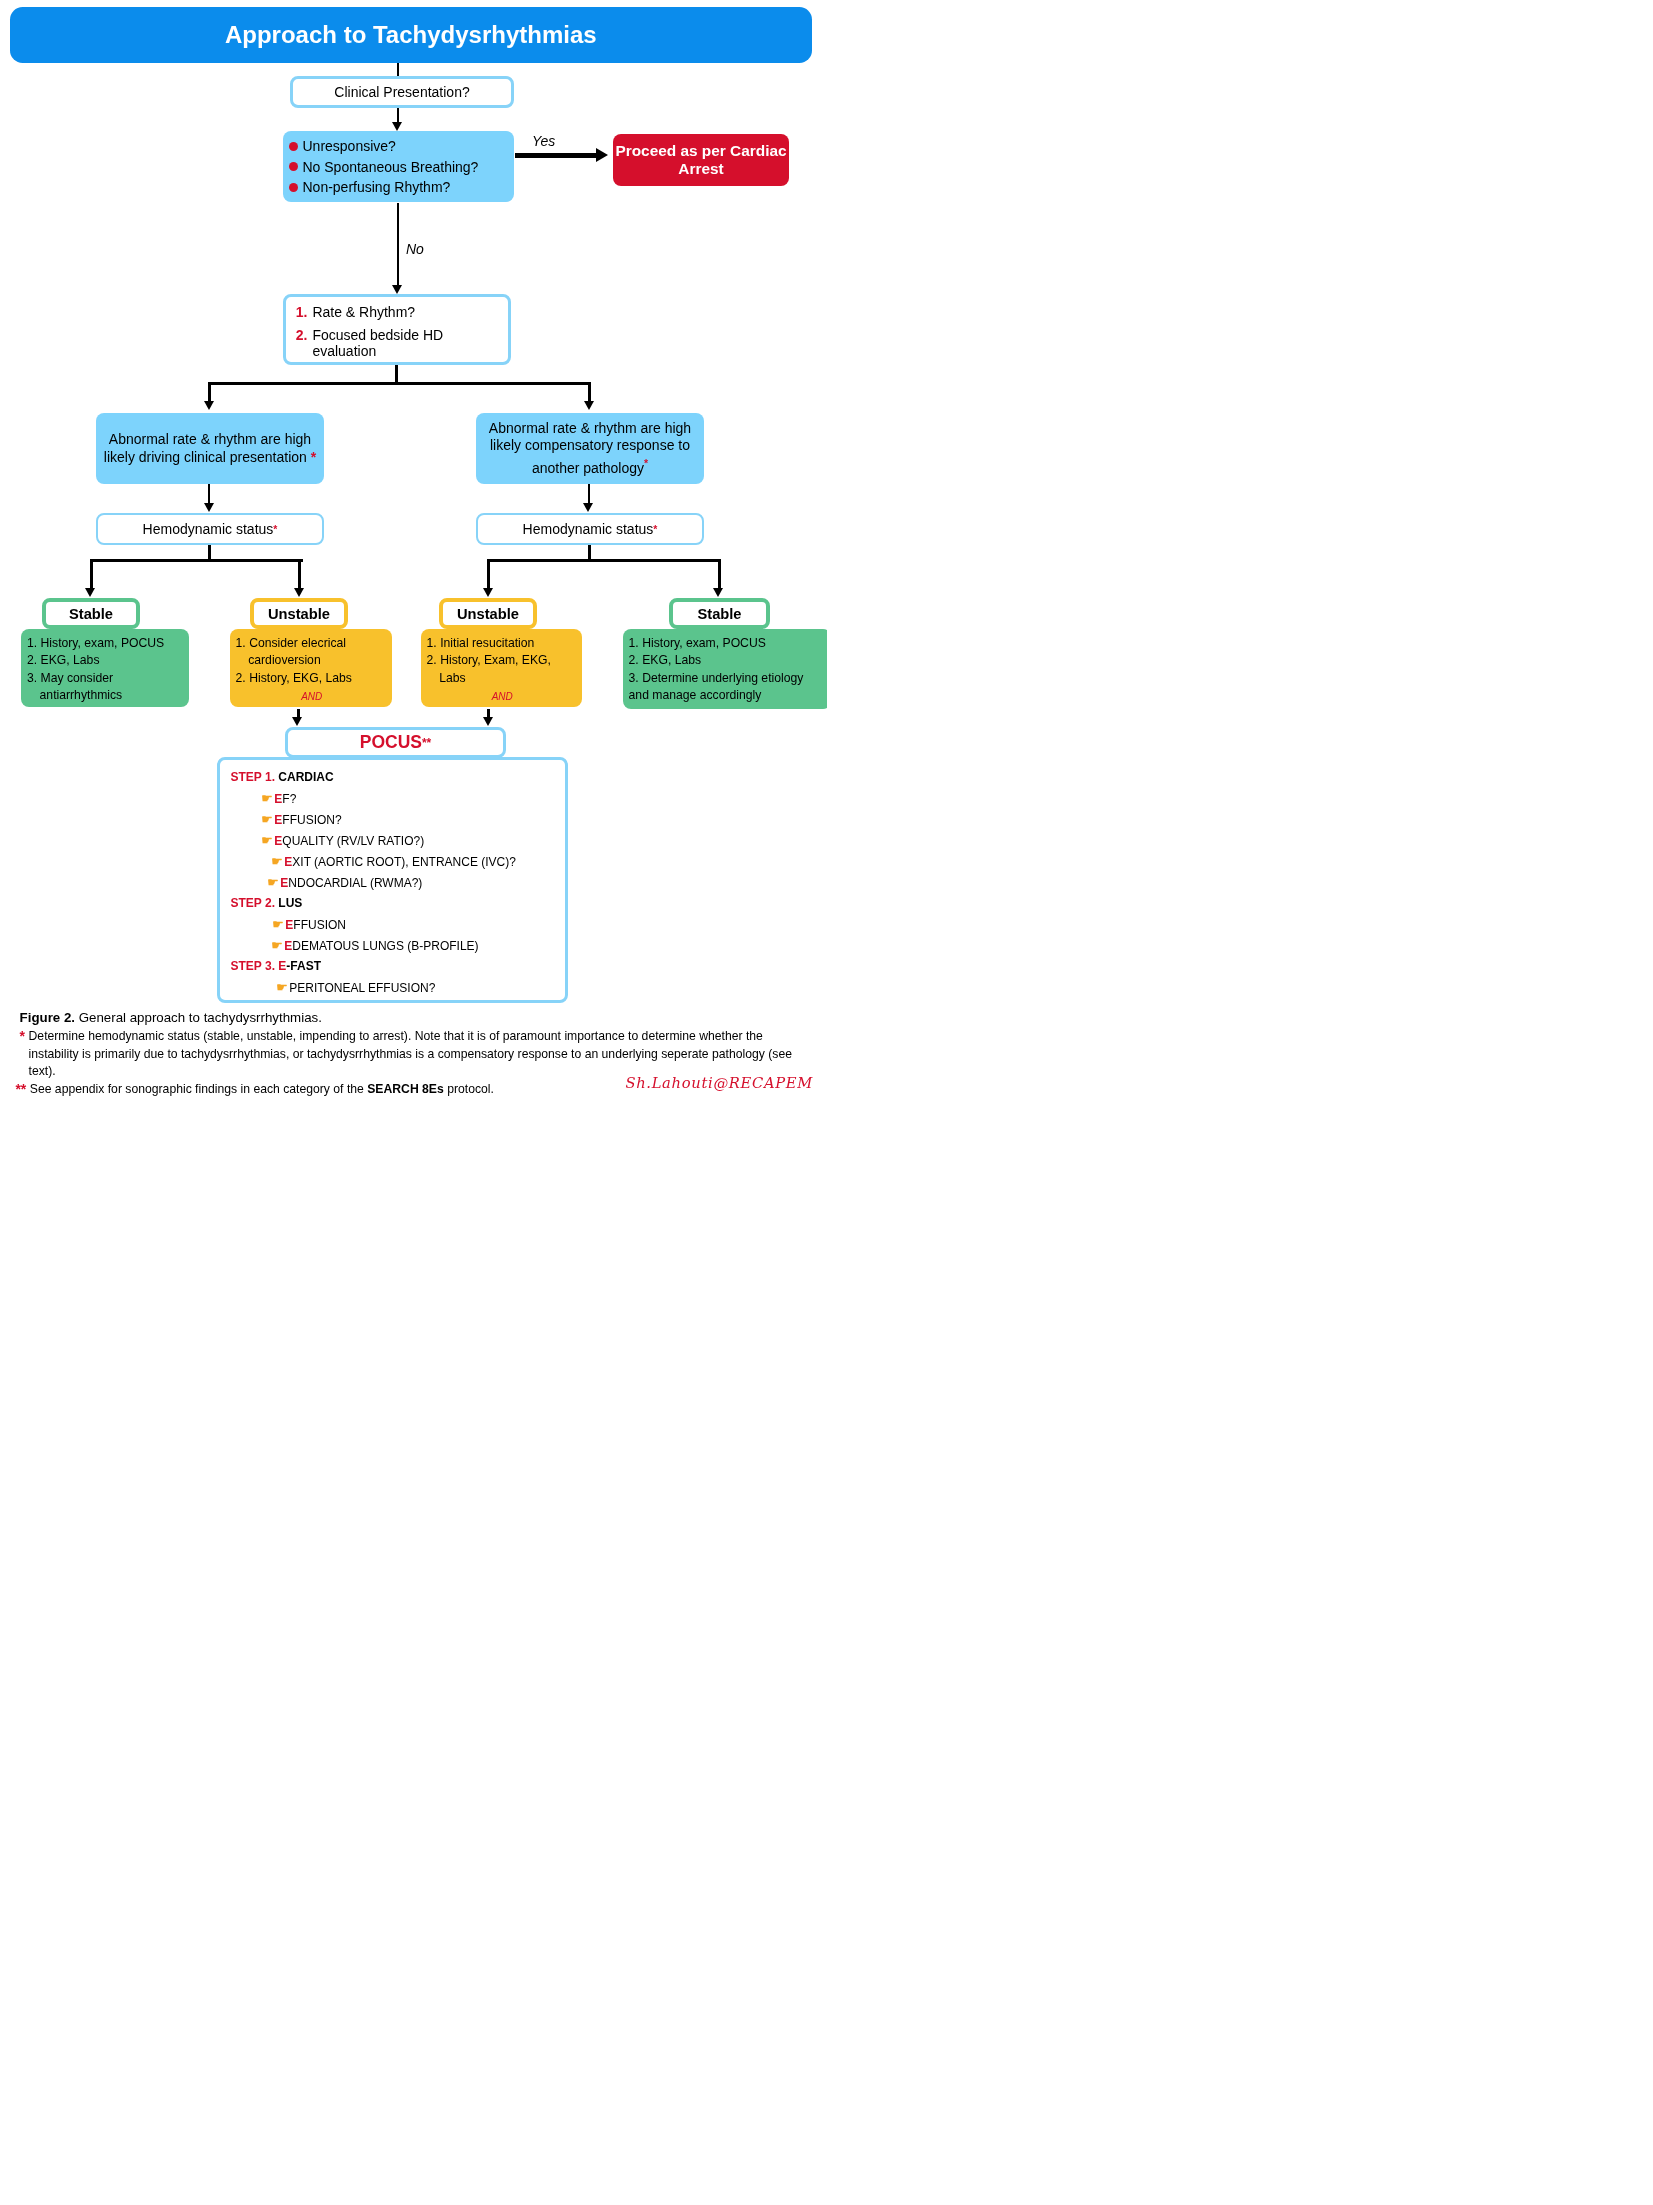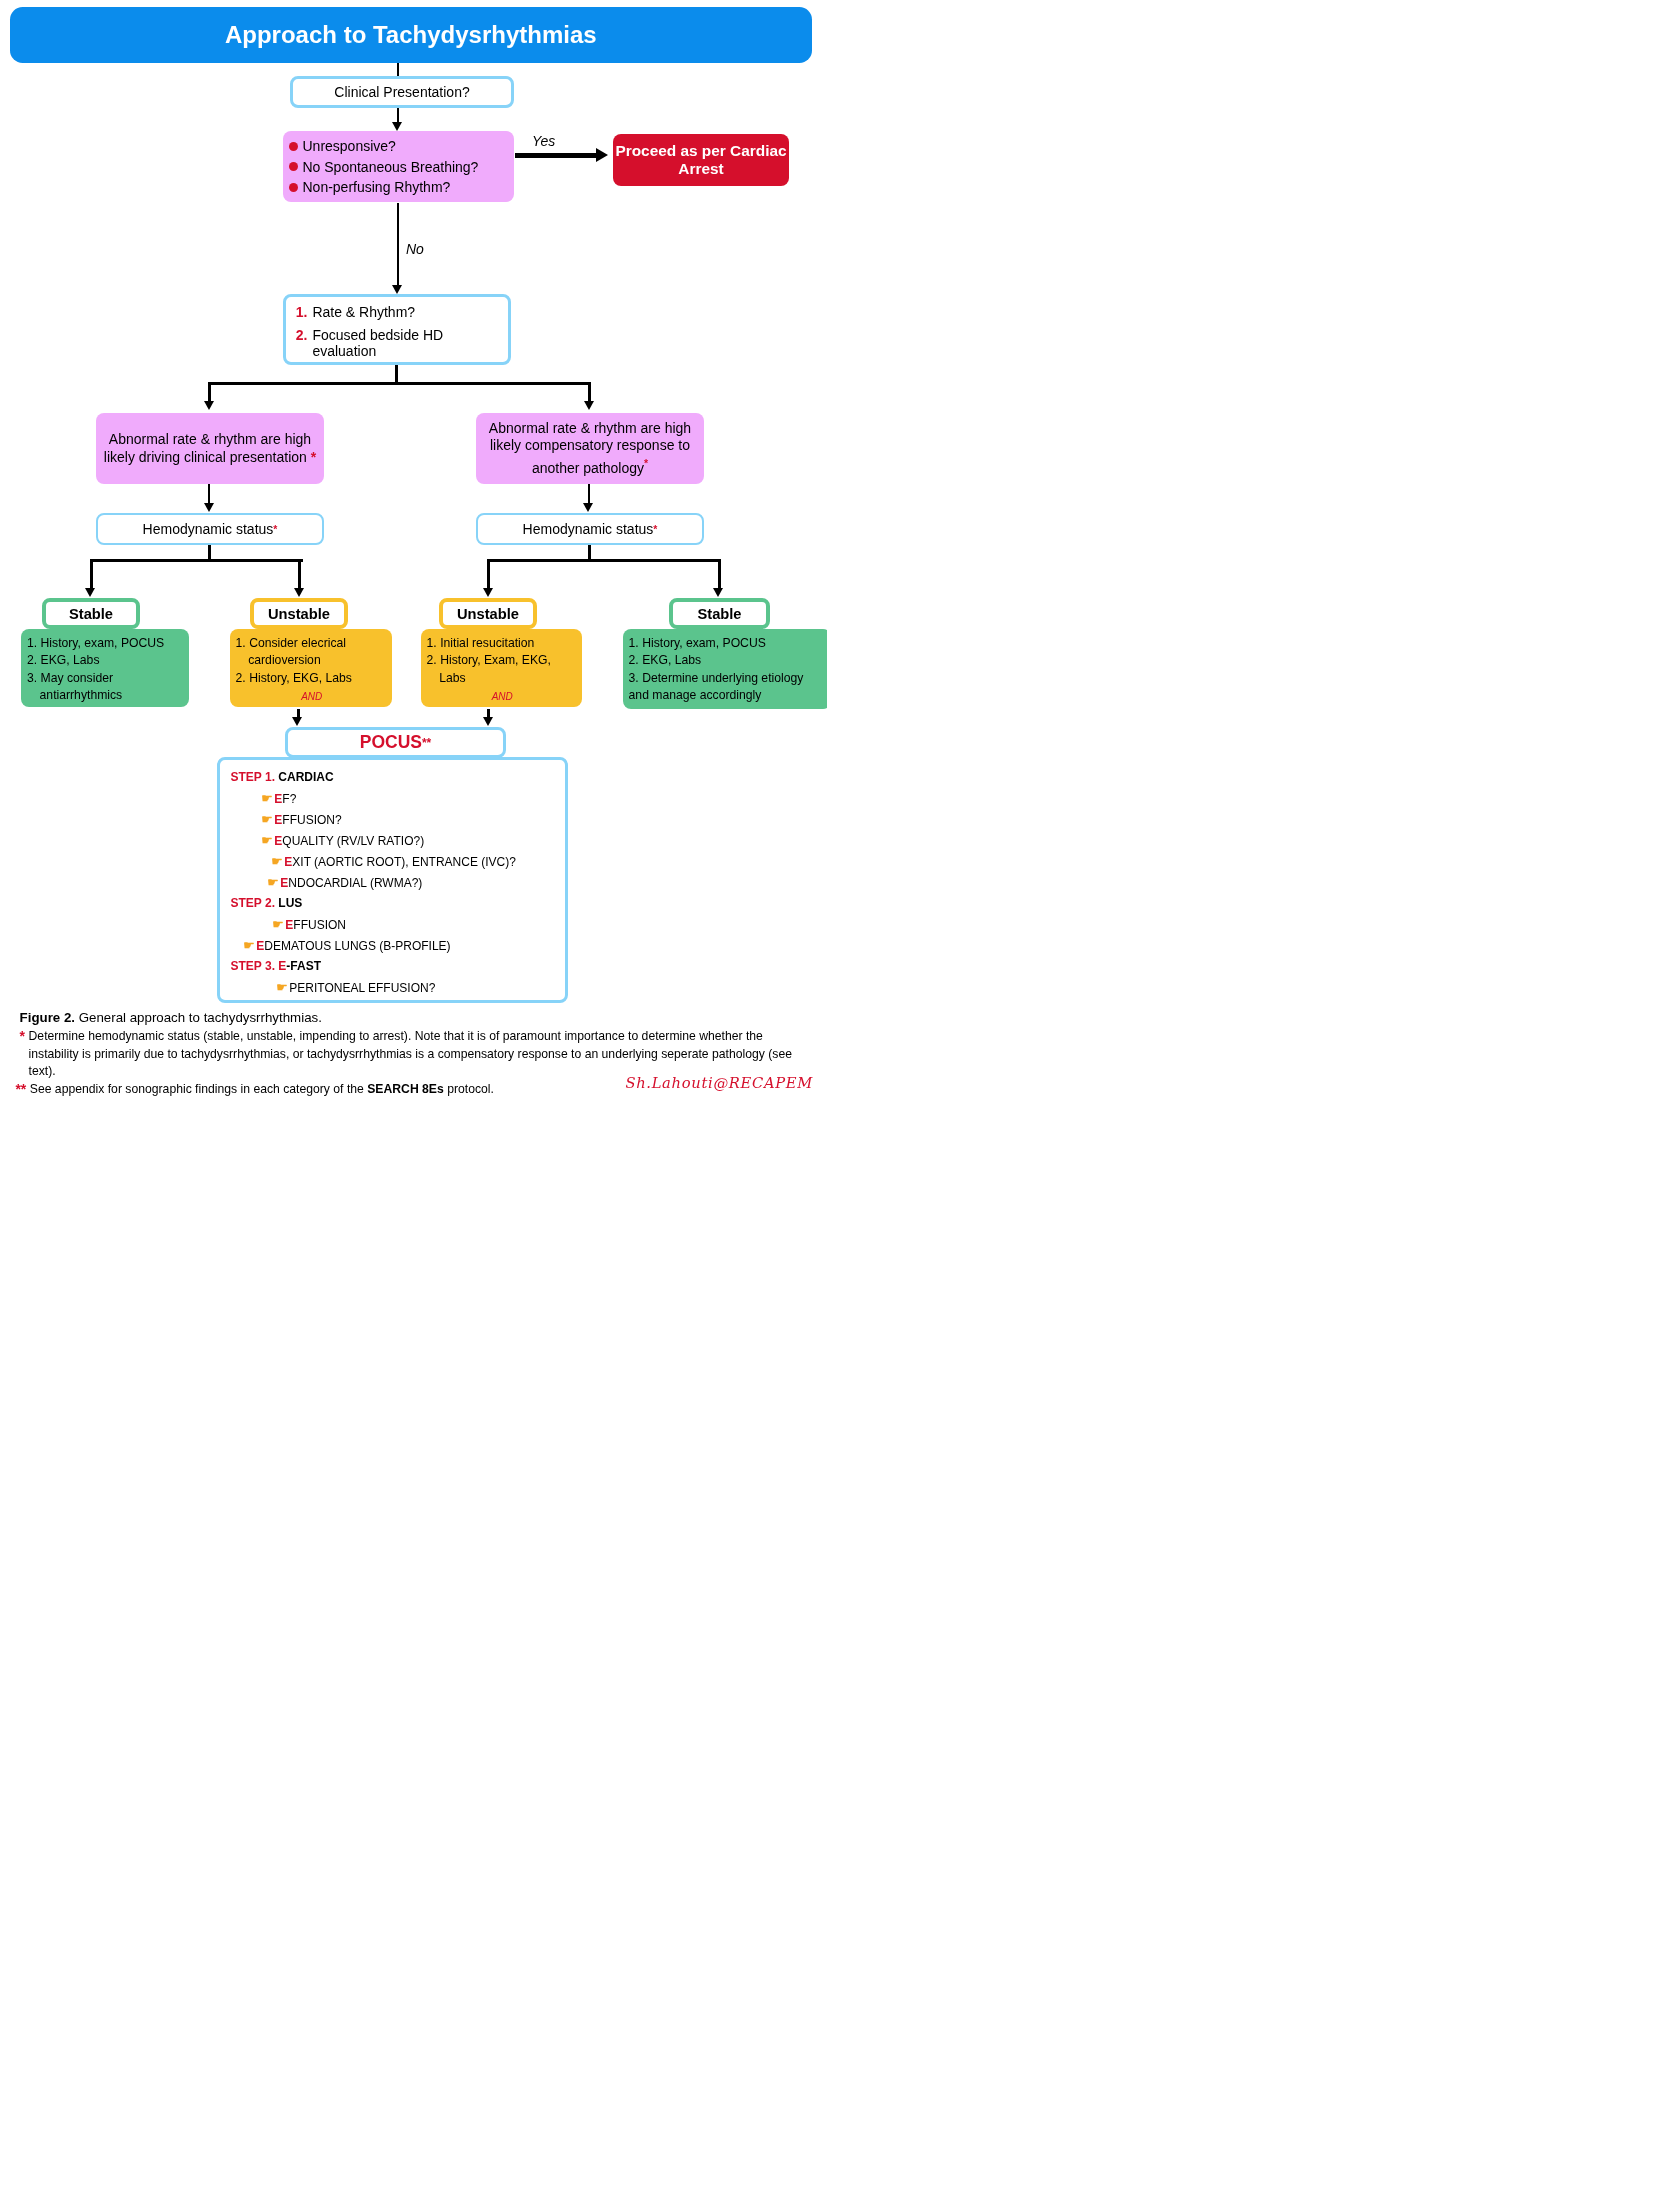--- a/index.html
+++ b/index.html
@@ -6,21 +6,21 @@
   body{font-family:"Liberation Sans","DejaVu Sans",sans-serif;color:#000;}
   .canvas{position:relative;width:827px;height:1102px;background:#fff;overflow:hidden;}
   .box{position:absolute;box-sizing:border-box;border-radius:8px;}
   .vline,.hline{position:absolute;background:#000;}
   .ah-d{position:absolute;width:0;height:0;border-left:5.6px solid transparent;border-right:5.6px solid transparent;border-top:9.8px solid #000;}
   .ah-r{position:absolute;width:0;height:0;border-top:7.7px solid transparent;border-bottom:7.7px solid transparent;border-left:12px solid #000;}
   .title-bar{left:9.8px;top:7px;width:802px;height:56px;background:#0b8cec;border-radius:12.6px;
     display:flex;align-items:center;justify-content:center;color:#fff;font-size:24px;font-weight:bold;}
   .blue-border{border:3.5px solid #87d3f8;background:#fff;}
   .cp-box{left:290px;top:76px;width:224px;height:32px;display:flex;align-items:center;justify-content:center;font-size:14px;}
-  .beige{background:#f0abfc;}
+  .beige{background:#7dd3fc;}
   .triage{left:283px;top:131px;width:231px;height:71px;padding:7px 5.6px;display:flex;flex-direction:column;justify-content:space-between;font-size:14px;}
   .trow{display:flex;align-items:center;gap:4.9px;}
   .dot{width:9px;height:9px;border-radius:50%;background:#d50f2c;flex:0 0 auto;}
   .lbl{position:absolute;font-size:14px;font-style:italic;}
   .arrest{left:613px;top:134px;width:176px;height:52px;background:#d50f2c;color:#fff;font-weight:bold;font-size:15.4px;
     display:flex;align-items:center;justify-content:center;text-align:center;line-height:18px;}
   .assess{left:283px;top:294px;width:228px;height:71px;padding:7px 7px 4.2px 9.8px;font-size:14px;}
   .assess .row{margin-bottom:7px;display:flex;}
   .rednum{color:#d50f2c;font-weight:bold;margin-right:4.9px;}
   .hang{text-indent:-12.6px;padding-left:12.6px;}
@@ -186,21 +186,21 @@
     <div class="prow" style="margin-left:41px;"><span class="finger">☛</span><span class="plead">E</span><span>F?</span></div>
     <div class="prow" style="margin-left:41px;"><span class="finger">☛</span><span class="plead">E</span><span>FFUSION?</span></div>
     <div class="prow" style="margin-left:41px;"><span class="finger">☛</span><span class="plead">E</span><span>QUALITY (RV/LV RATIO?)</span></div>
     <div class="prow" style="margin-left:51px;"><span class="finger">☛</span><span class="plead">E</span><span>XIT (AORTIC ROOT), ENTRANCE (IVC)?</span></div>
     <div class="prow" style="margin-left:47px;"><span class="finger">☛</span><span class="plead">E</span><span>NDOCARDIAL (RWMA?)</span></div>
     <div class="prow" style="margin-left:10.5px;">
       <span class="plabel">STEP 2.</span>
       <span class="pname">LUS</span>
     </div>
     <div class="prow" style="margin-left:52px;"><span class="finger">☛</span><span class="plead">E</span><span>FFUSION</span></div>
-    <div class="prow" style="margin-left:23px;"><span class="finger">☛</span><span class="plead">E</span><span>DEMATOUS LUNGS (B-PROFILE)</span></div>
+    <div class="prow" style="margin-left:51px;"><span class="finger">☛</span><span class="plead">E</span><span>DEMATOUS LUNGS (B-PROFILE)</span></div>
     <div class="prow" style="margin-left:10.5px;">
       <span class="plabel">STEP 3.</span>
       <span class="plead">E</span><span class="pname">-FAST</span>
     </div>
     <div class="prow" style="margin-left:56px;"><span class="finger">☛</span><span class="plead"></span><span>PERITONEAL EFFUSION?</span></div>
   </div>
 
   <div class="cap">
     <span style="font-weight:bold;">Figure 2.</span><span> General approach to tachydysrrhythmias.</span>
   </div>

